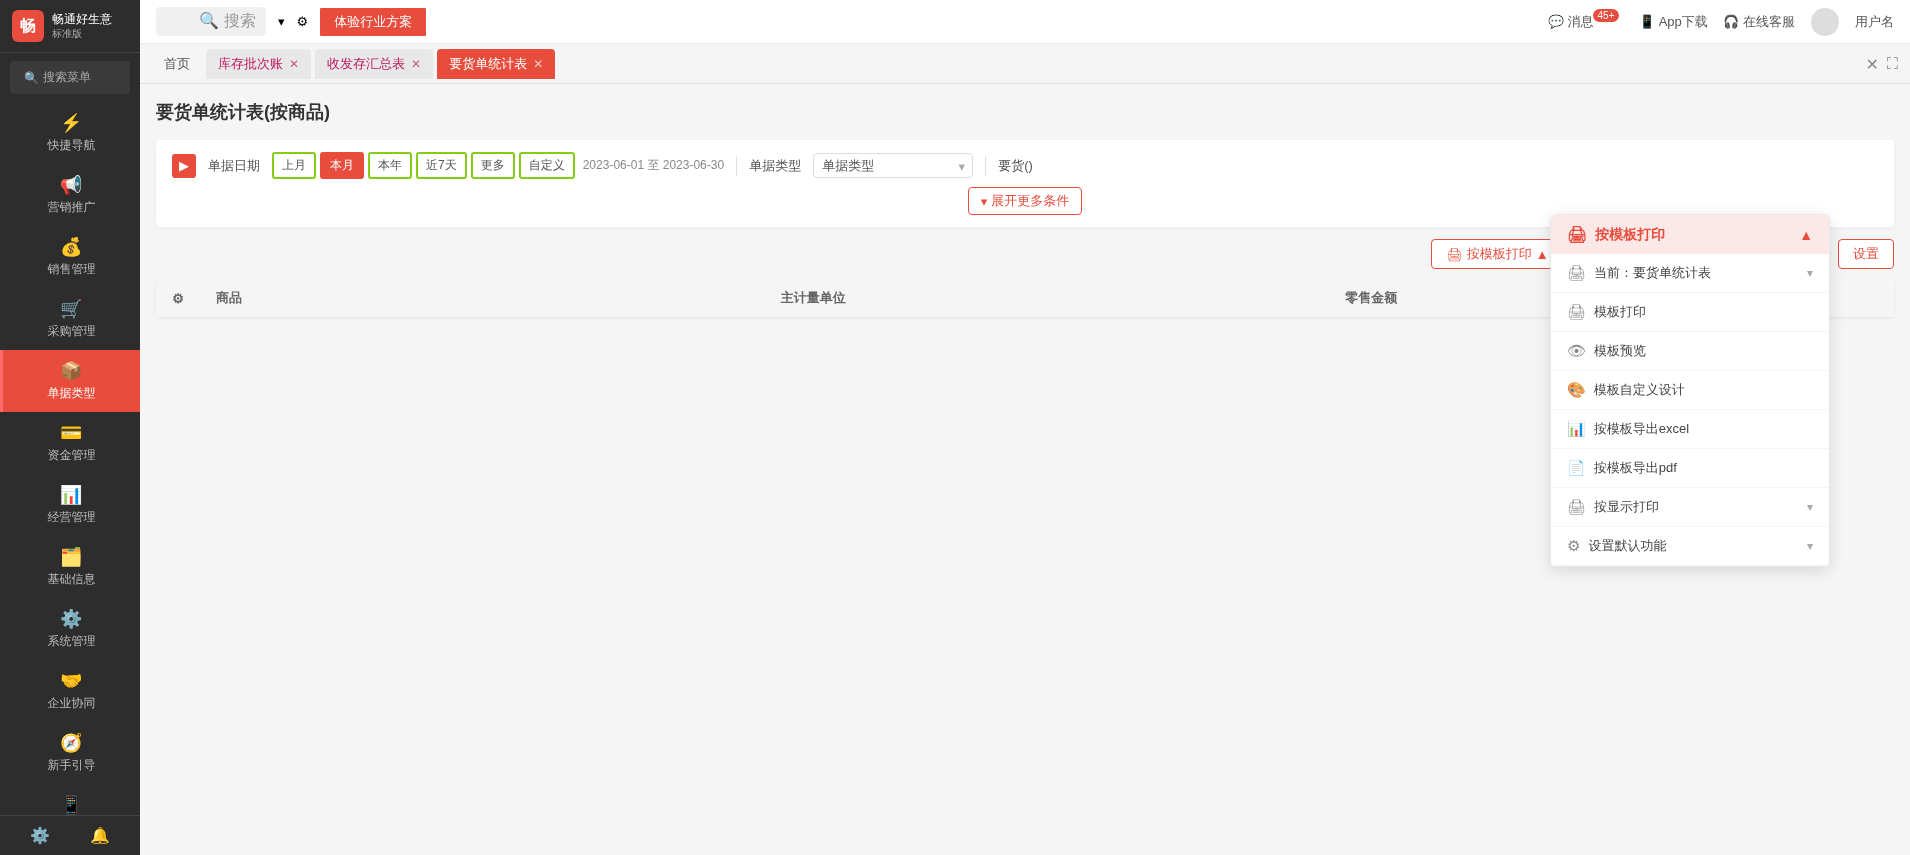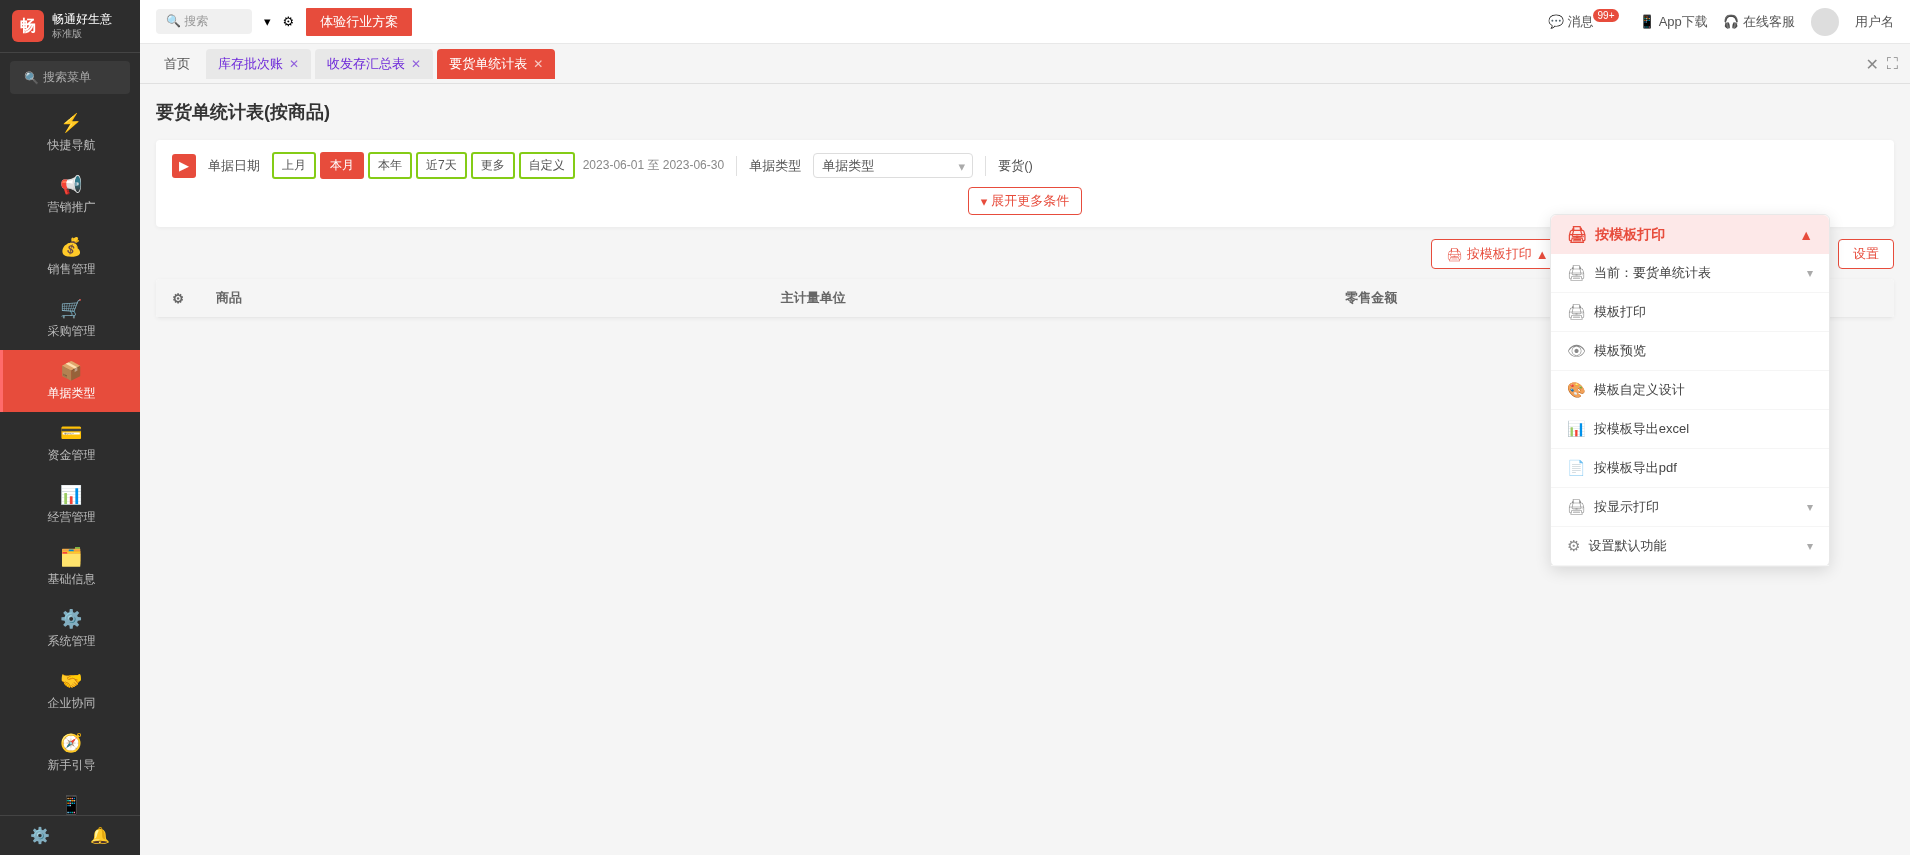--- a/index.html
+++ b/index.html
@@ -85,23 +85,24 @@
       align-items: center;
       padding: 0 16px;
       justify-content: space-between;
       flex-shrink: 0;
     }
     .topbar-left { display: flex; align-items: center; gap: 12px; }
     .topbar-search {
       background: #f0f0f0;
       border-radius: 4px;
       padding: 4px 10px;
-      font-size: 12px;
+      font-size: 16px;
       color: #999;
-      width: 96px;
+      width: 110px;
+      text-align: right;
     }
     .topbar-right { display: flex; align-items: center; gap: 16px; font-size: 13px; color: #555; }
     .topbar-btn-trial {
       background: #e74c3c;
       color: #fff;
       border: none;
       border-radius: 1px;
       padding: 5px 14px;
       cursor: pointer;
       font-size: 13px;
@@ -132,21 +133,21 @@
       position: relative;
     }
     .tab {
       display: flex;
       align-items: center;
       padding: 6px 12px;
       border-radius: 4px 4px 0 0;
       font-size: 13px;
       cursor: pointer;
       background: #e8e8e8;
-      color: #6d28d9;
+      color: #be185d;
       gap: 6px;
     }
     .tab.active { background: #e74c3c; color: #fff; }
     .tab-close { font-size: 12px; cursor: pointer; opacity: 0.7; }
     .tab-home { background: transparent; color: #555; }
     .tabs-bar-right {
       position: absolute;
       right: 12px;
       top: 50%;
       transform: translateY(-50%);
@@ -418,21 +419,21 @@
         🔍 <span>搜索</span>
       </div>
       <span>▾</span>
       <span>⚙</span>
       <button class="topbar-btn-trial">体验行业方案</button>
     </div>
     <div class="topbar-right">
       <div class="topbar-icon-btn">
         <span>💬</span>
         <span>消息</span>
-        <span class="badge">99+</span>
+        <span class="badge">45+</span>
       </div>
       <div class="topbar-icon-btn">
         <span>📱</span>
         <span>App下载</span>
       </div>
       <div class="topbar-icon-btn">
         <span>🎧</span>
         <span>在线客服</span>
       </div>
       <div class="avatar"></div>

